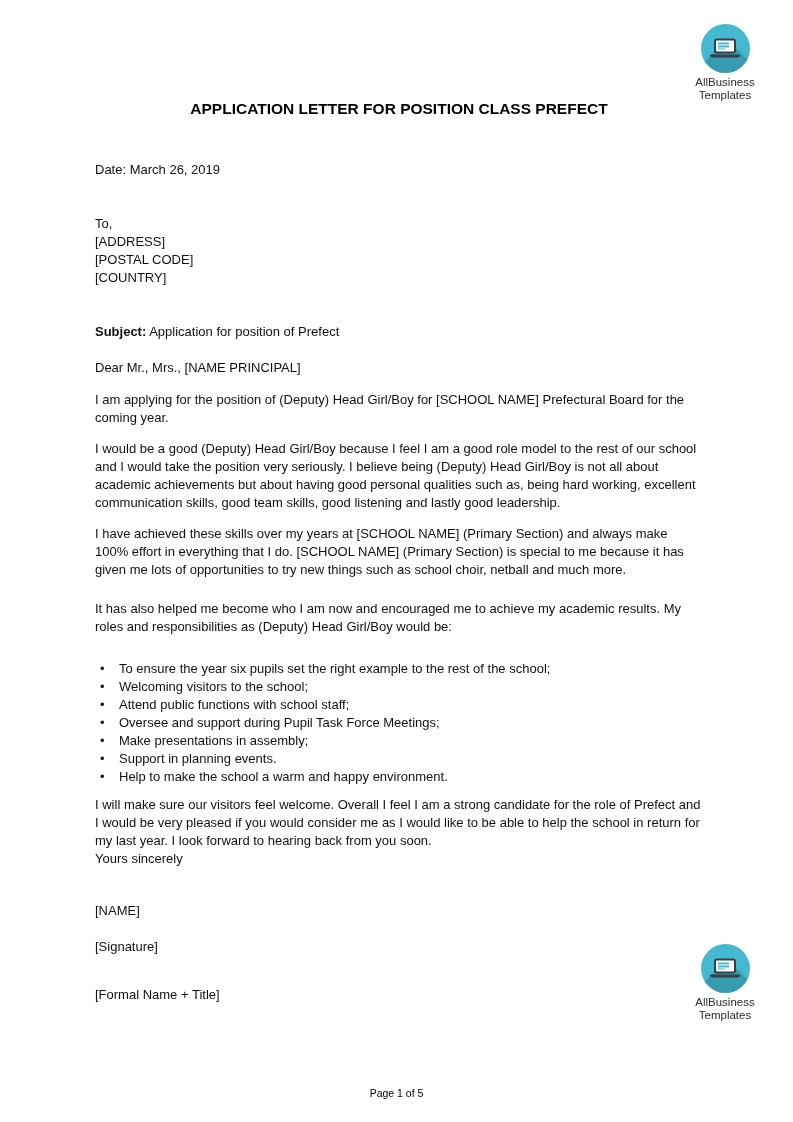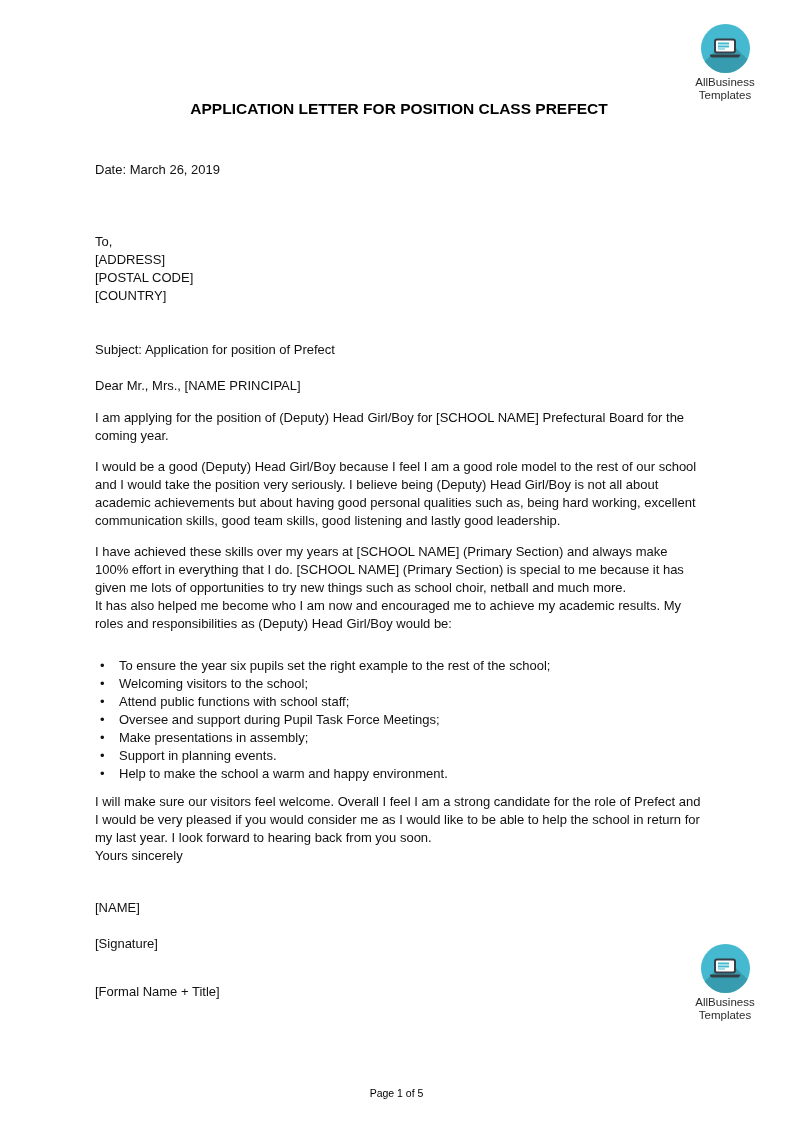--- a/index.html
+++ b/index.html
@@ -15,29 +15,29 @@
     position:absolute; left:95px; top:0; width:608px;
     font-size:13px; line-height:18px; color:#111;
   }
   .doc-title {
     margin-top:99px;
     text-align:center;
     font-size:15.5px; font-weight:bold; color:#000;
     line-height:19px;
   }
   .date-line { margin-top:43px; }
-  .recipient-block { margin-top:54px; }
+  .recipient-block { margin-top:36px; }
   .recipient-block div { line-height:18px; }
   .subject-line { margin-top:36px; }
-  .subject-label { font-weight:normal; }
+  .subject-label { font-weight:bold; }
   .salutation { margin-top:18px; }
   .para-1 { margin-top:14px; }
   .para-2 { margin-top:13px; }
   .para-3 { margin-top:13px; }
-  .para-4 { margin-top:0; }
+  .para-4 { margin-top:21px; }
   .duties-list { list-style:none; margin-top:24px; }
   .duties-list li {
     position:relative; padding-left:24px; line-height:18px;
   }
   .duties-list li::before {
     content:"\2022";
     position:absolute; left:5px; top:0;
     font-size:13px;
   }
   .closing-para { margin-top:10px; }

